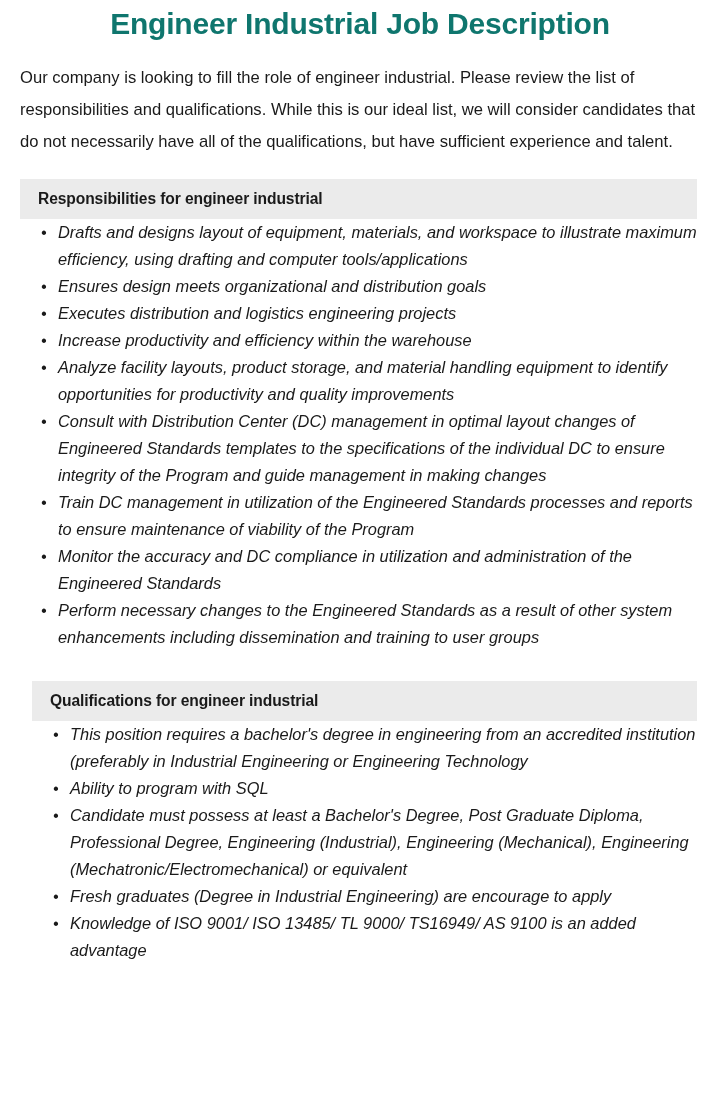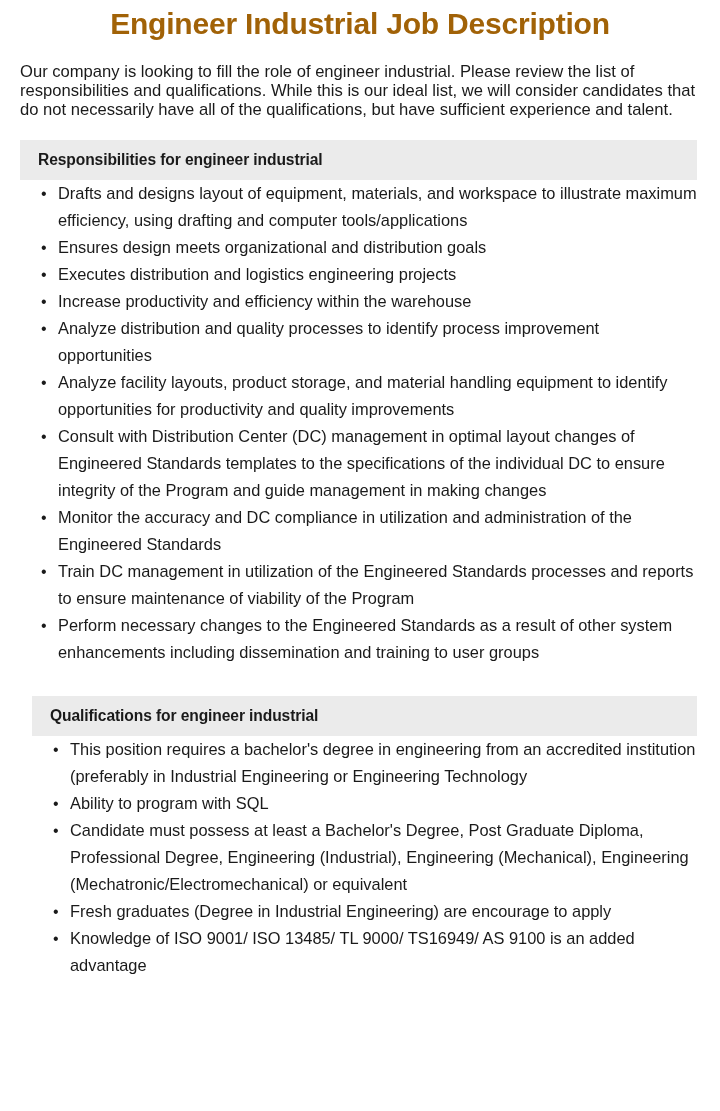--- a/index.html
+++ b/index.html
@@ -22,25 +22,25 @@
     box-sizing: border-box;
   }
   .doc-title {
     font-size: 30px;
     font-weight: 700;
     text-align: center;
     letter-spacing: -0.2px;
     line-height: 36px;
     margin: 6px 0 0 0;
     padding: 0 20px;
-    color: #a16207;
+    color: #0f766e;
   }
   .intro {
     font-size: 16.6px;
-    line-height: 19px;
+    line-height: 32px;
     color: #1a1a1a;
     margin: 20px 20px 0 20px;
     width: 678px;
     text-align: left;
   }
   .section {
     margin-top: 21px;
   }
   .section-header {
     background: #ebebeb;
@@ -73,46 +73,45 @@
   }
   ul.bullet-list li::before {
     content: "\2022";
     position: absolute;
     left: 41px;
     top: 0;
     font-size: 16px;
     line-height: 27px;
     color: #1a1a1a;
   }
-  .list-gap-top { margin-top: 21px; }
+  .list-gap-top { margin-top: 21px; font-style: italic; }
   .qual-section { margin-top: 30px; padding-left: 12px; }
 </style>
 </head>
 <body>
 
 <div class="page">
 
   <h1 class="doc-title">Engineer Industrial Job Description</h1>
 
   <p class="intro">Our company is looking to fill the role of engineer industrial. Please review the list of responsibilities and qualifications. While this is our ideal list, we will consider candidates that do not necessarily have all of the qualifications, but have sufficient experience and talent.</p>
 
   <div class="section">
     <div class="section-header">
       <span class="section-header-label">Responsibilities for engineer industrial</span>
     </div>
     <ul class="bullet-list list-gap-top">
         <li>Drafts and designs layout of equipment, materials, and workspace to illustrate maximum efficiency, using drafting and computer tools/applications</li>
         <li>Ensures design meets organizational and distribution goals</li>
         <li>Executes distribution and logistics engineering projects</li>
         <li>Increase productivity and efficiency within the warehouse</li>
-        <li>Analyze distribution and quality processes to identify process improvement opportunities</li>
         <li>Analyze facility layouts, product storage, and material handling equipment to identify opportunities for productivity and quality improvements</li>
         <li>Consult with Distribution Center (DC) management in optimal layout changes of Engineered Standards templates to the specifications of the individual DC to ensure integrity of the Program and guide management in making changes</li>
+        <li>Train DC management in utilization of the Engineered Standards processes and reports to ensure maintenance of viability of the Program</li>
         <li>Monitor the accuracy and DC compliance in utilization and administration of the Engineered Standards</li>
-        <li>Train DC management in utilization of the Engineered Standards processes and reports to ensure maintenance of viability of the Program</li>
         <li>Perform necessary changes to the Engineered Standards as a result of other system enhancements including dissemination and training to user groups</li>
       </ul>
   </div>
 
   <div class="section qual-section">
     <div class="section-header">
       <span class="section-header-label">Qualifications for engineer industrial</span>
     </div>
     <ul class="bullet-list list-gap-top">
         <li>This position requires a bachelor's degree in engineering from an accredited institution (preferably in Industrial Engineering or Engineering Technology</li>

